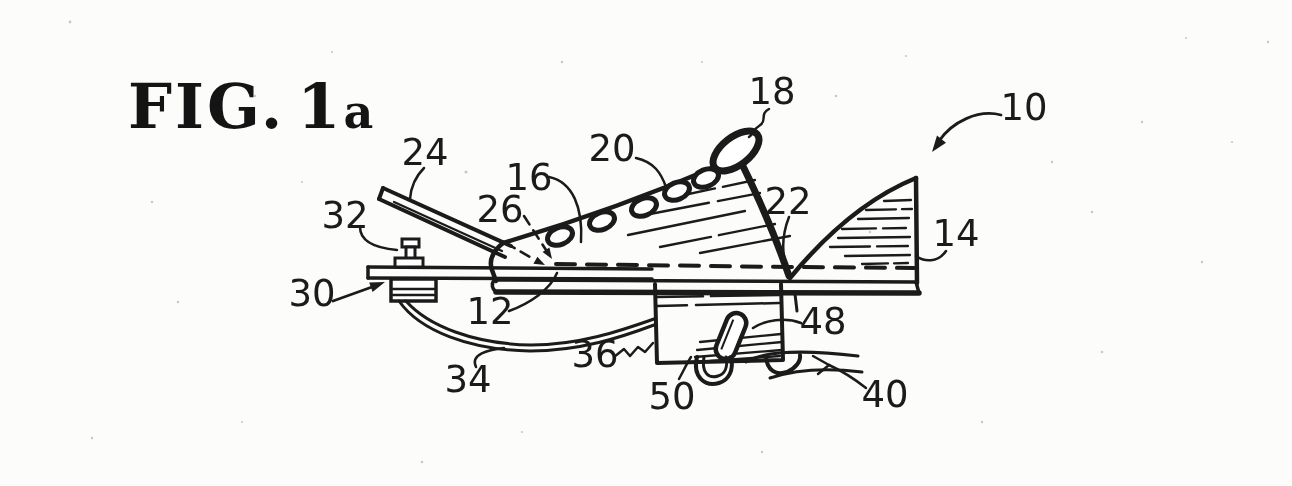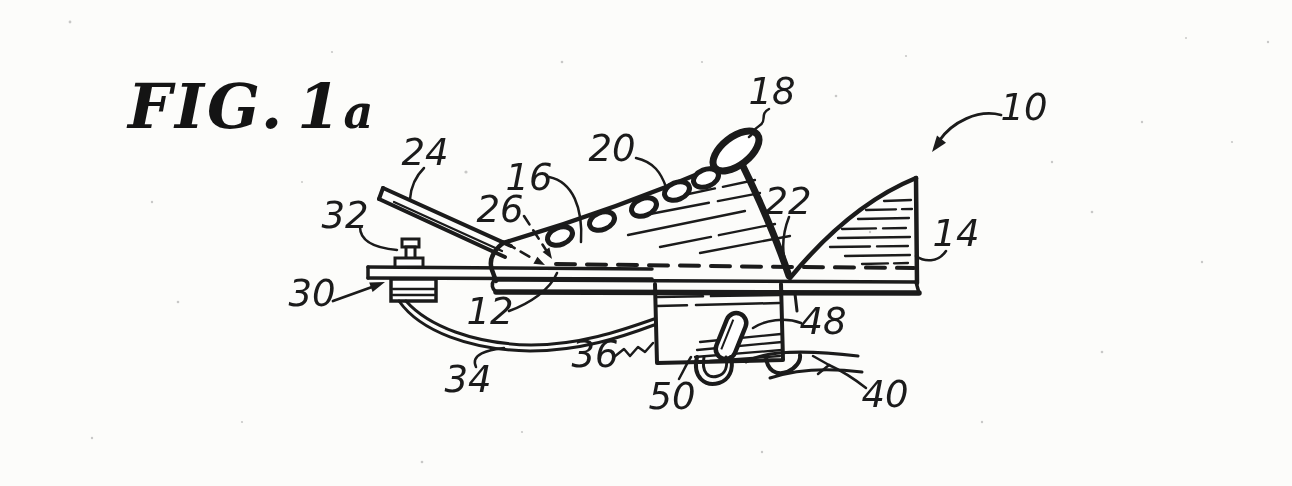--- a/index.html
+++ b/index.html
@@ -5,21 +5,20 @@
   :root{
     --ink:#1b1b1b;
     --paper:#fcfcfa;
   }
   html,body{margin:0;padding:0;background:#ffffff;}
   .page{
     width:1292px;height:486px;position:relative;
     background:var(--paper);
     font-family:"DejaVu Sans",sans-serif;
     overflow:hidden;
-    font-style:italic;
   }
   svg{display:block;}
   .ink{stroke:var(--ink);fill:none;stroke-linecap:round;stroke-linejoin:round;}
   .fillink{fill:var(--ink);stroke:none;}
   .white{fill:#ffffff;}
   text.ref{
     font-family:"DejaVu Sans",sans-serif;
     font-size:37px;
     fill:var(--ink);
     text-anchor:middle;

